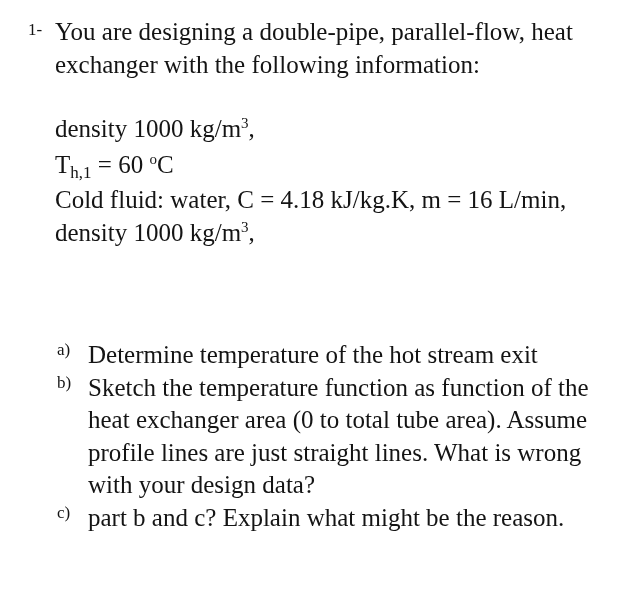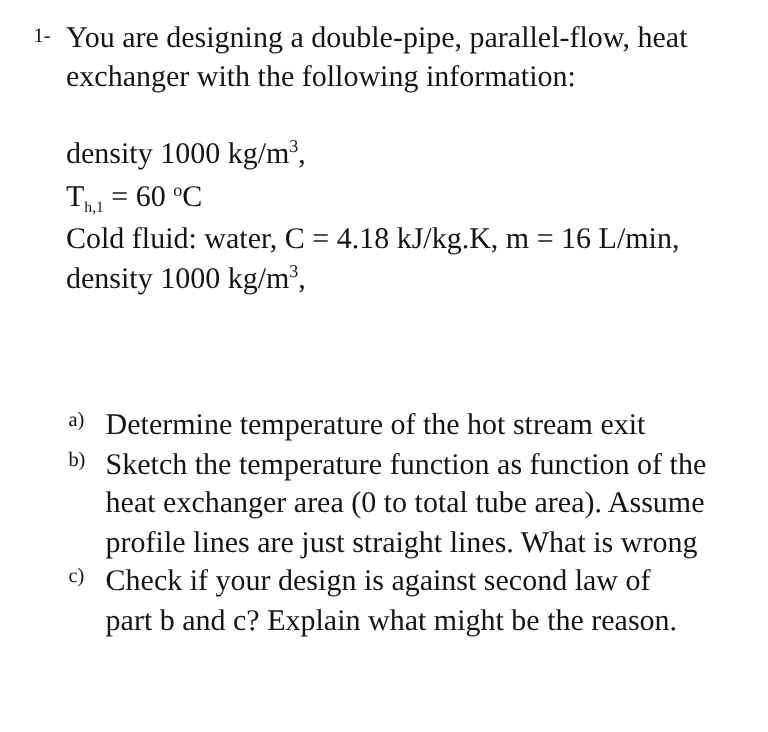--- a/index.html
+++ b/index.html
@@ -31,21 +31,21 @@
   .parts  { position: absolute; left: 88px; top: 339px; }
   .part   { position: relative; }
   .part-marker {
     position: absolute;
     left: -31px;
     top: 2px;
     font-size: 17px;
     line-height: 17px;
   }
   .sp { font-size: 15px; position: relative; top: -9px; }  
-  .sb { font-size: 13px; position: relative; top: 5px; }   
+  .sb { font-size: 17px; position: relative; top: 5px; }   
 </style>
 </head>
 <body>
 
 <div class="doc">
 
   <span class="problem-number">1-</span>
 
   <div class="intro">
     <div class="line">You are designing a double-pipe, parallel-flow, heat</div>
@@ -71,23 +71,23 @@
     <div class="part">
       <span class="part-marker">a)</span>
       <div class="line">Determine temperature of the hot stream exit</div>
     </div>
 
     <div class="part">
       <span class="part-marker">b)</span>
       <div class="line">Sketch the temperature function as function of the</div>
       <div class="line">heat exchanger area (0 to total tube area). Assume</div>
       <div class="line">profile lines are just straight lines. What is wrong</div>
+      <div class="line">with your design data?</div>
     </div>
 
     <div class="part">
       <span class="part-marker">c)</span>
-      <div class="line">Check if your design is against second law of</div>
       <div class="line">part b and c? Explain what might be the reason.</div>
     </div>
 
   </div>
 
 </div>
 
 </body></html>

